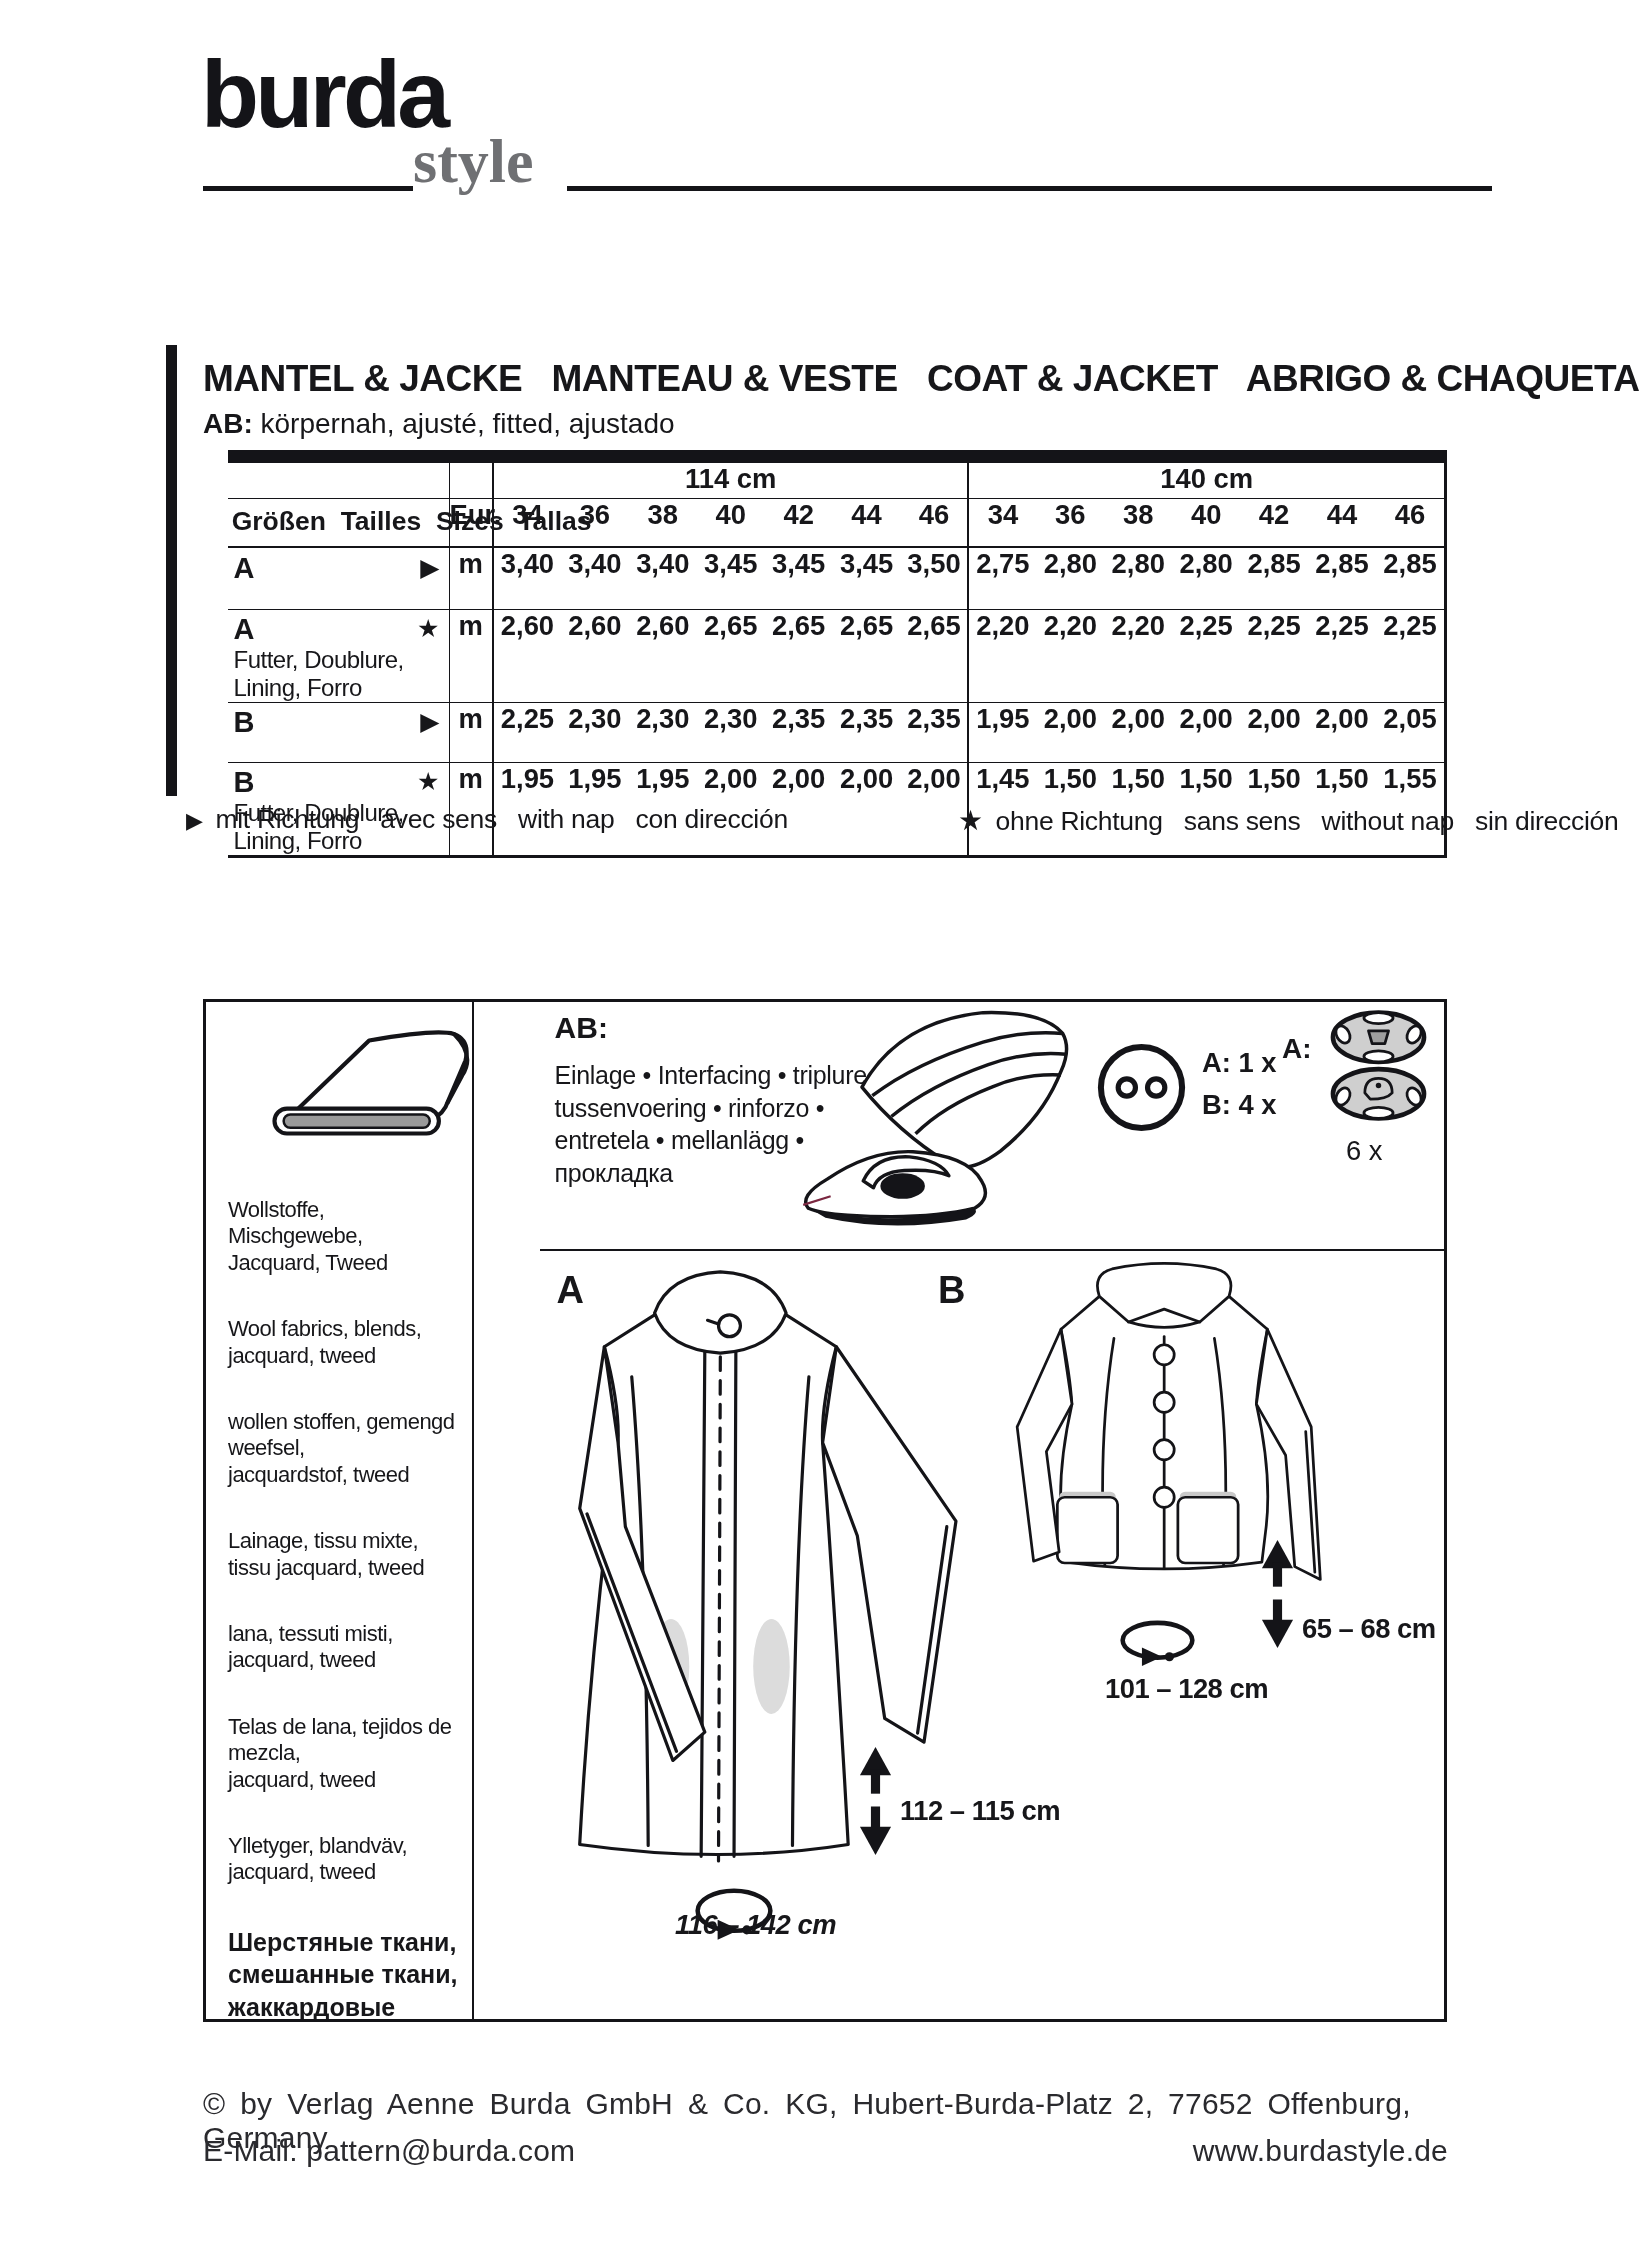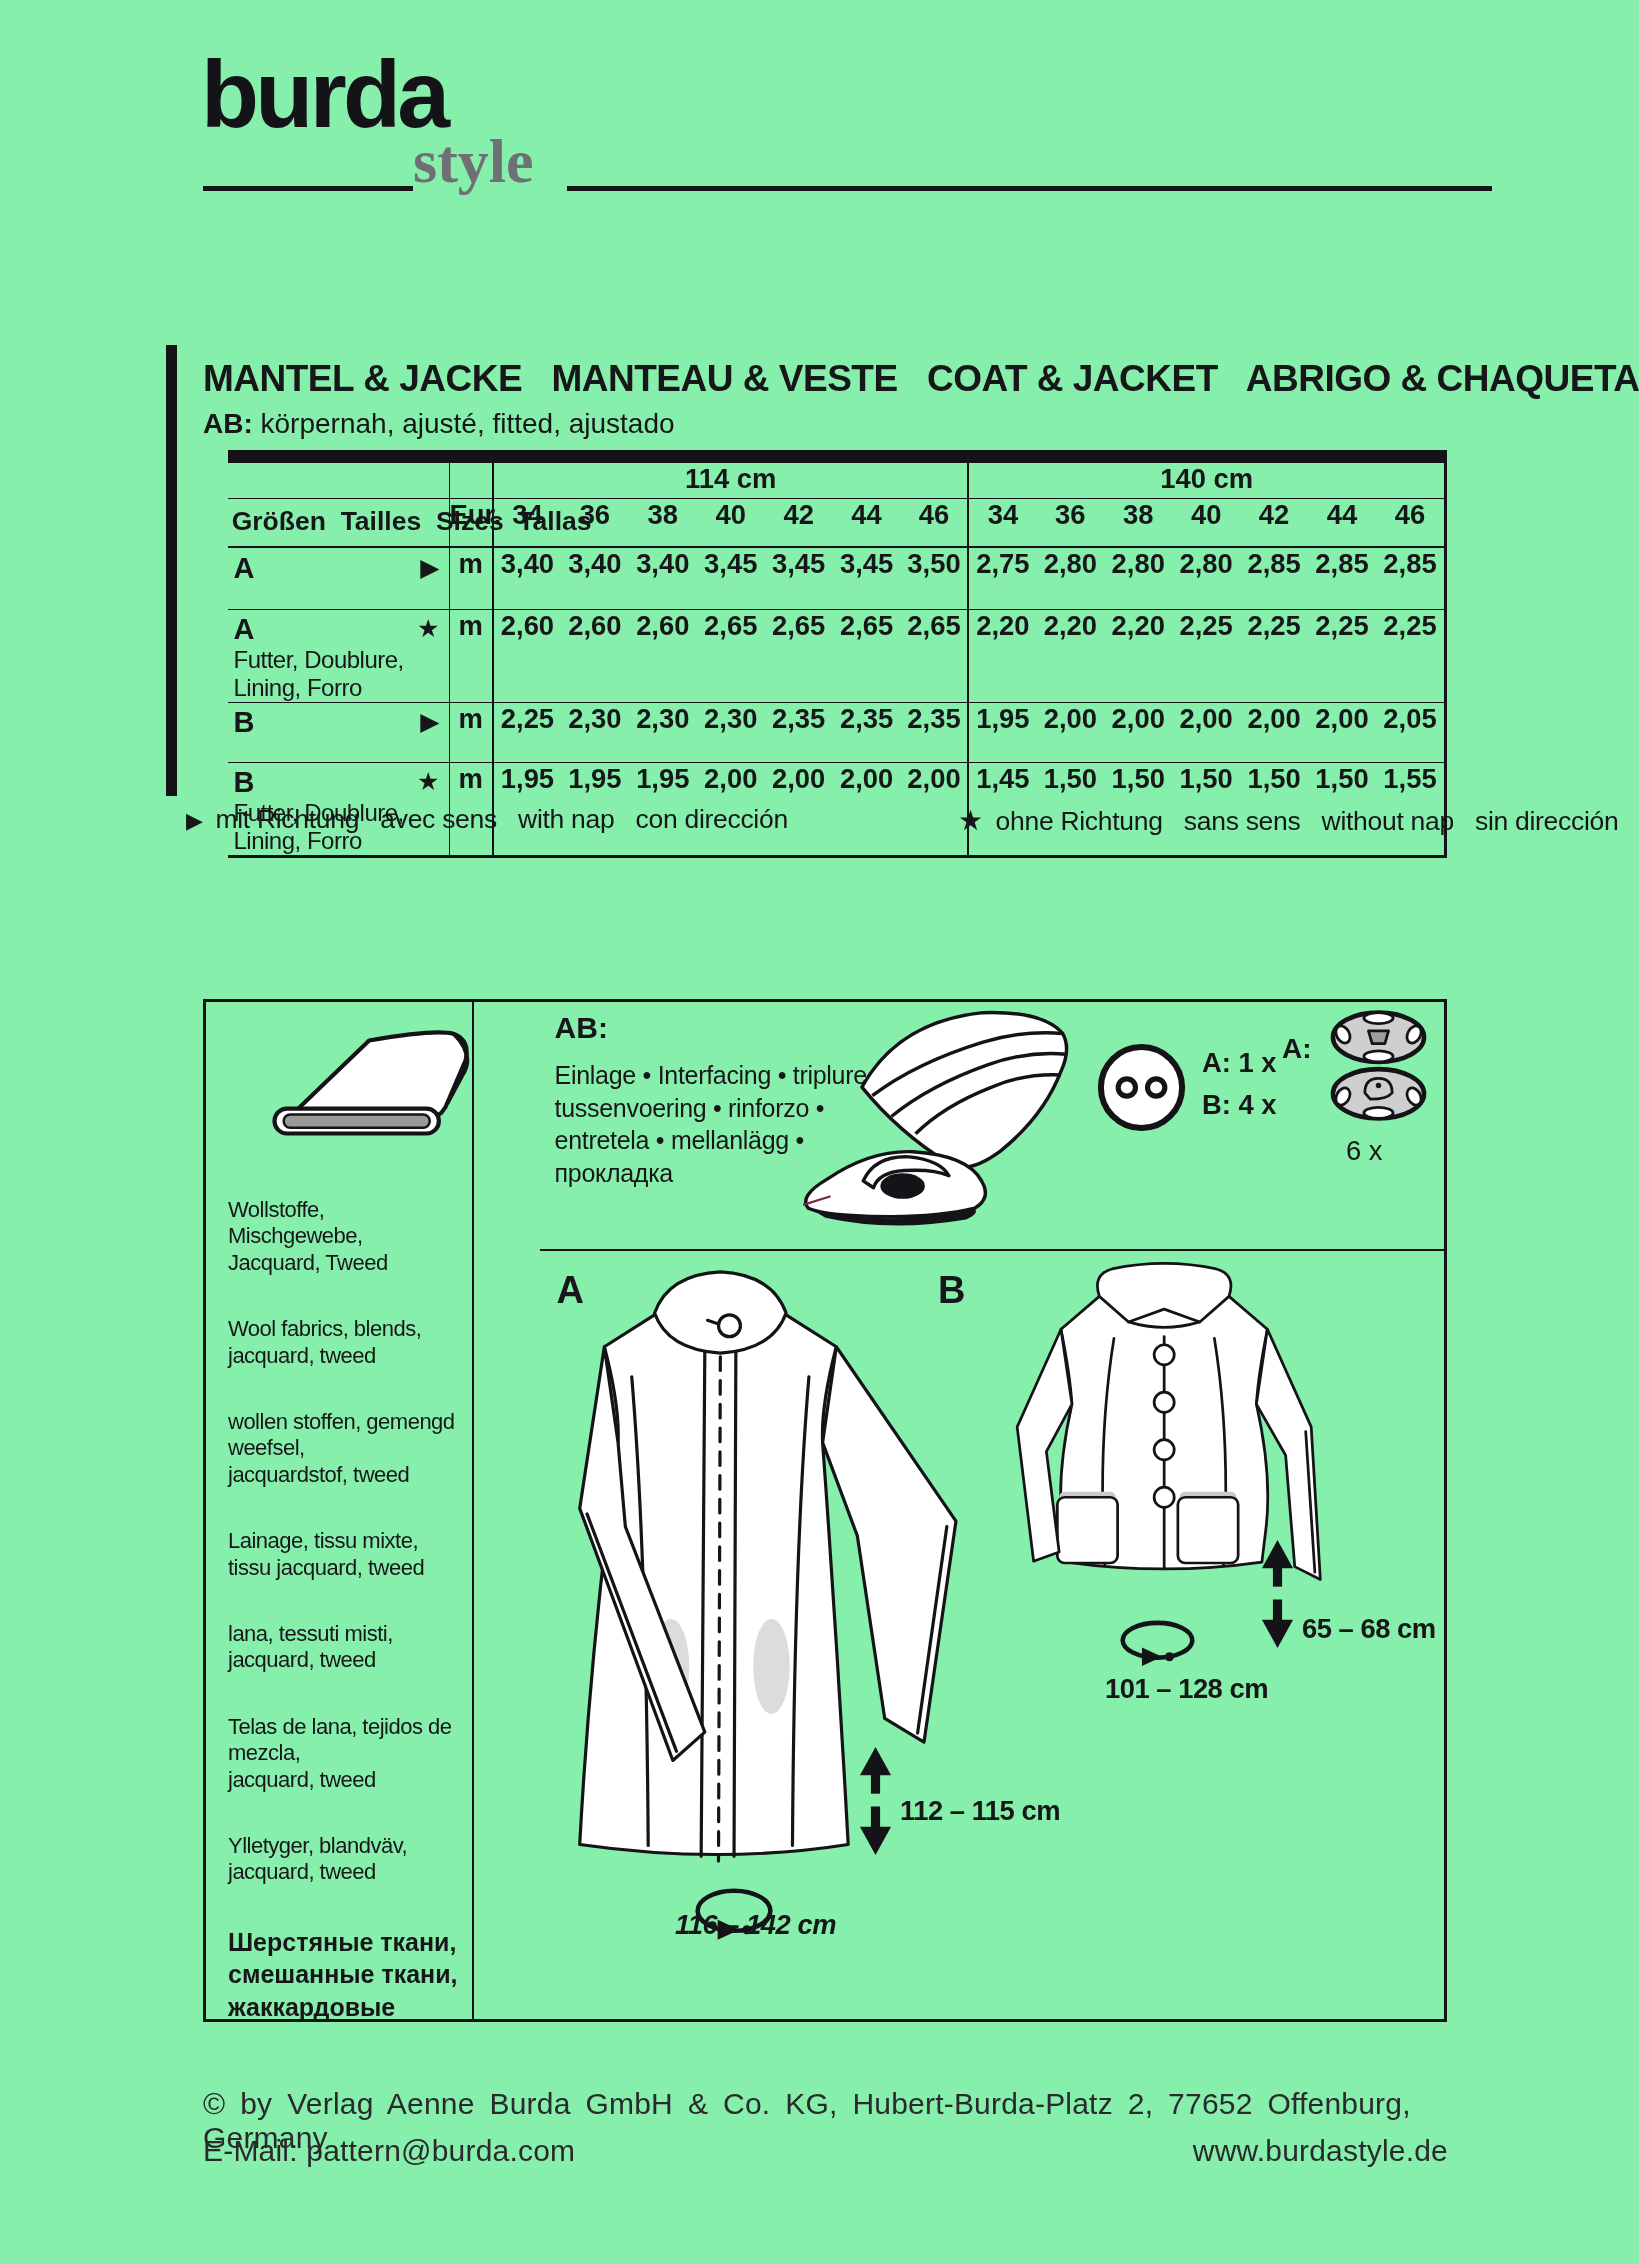--- a/index.html
+++ b/index.html
@@ -1,16 +1,16 @@
 <!DOCTYPE html>
 <html style="font-size:14.6px"><head>
 <meta charset="utf-8">
 <style>
   html,body{margin:0;padding:0;background:#e8e8e8;}
-  .page{position:relative;width:1639px;height:2264px;background:#86efac;
+  .page{position:relative;width:1639px;height:2264px;background:#ffffff;
         font-family:"Liberation Sans",sans-serif;color:#17171a;overflow:hidden;}
   .abs{position:absolute;}
   .pre{white-space:pre;}
   .preline{white-space:pre-line;}
 
   
   .brand-burda{left:201px;top:40px;font-size:95px;font-weight:700;letter-spacing:-3.7px;color:#141418;}
   .brand-style{left:413px;top:126px;font-size:62px;font-weight:700;color:#6f7073;
                font-family:"Liberation Serif",serif;}
   .rule{height:4.6px;background:#141418;}

